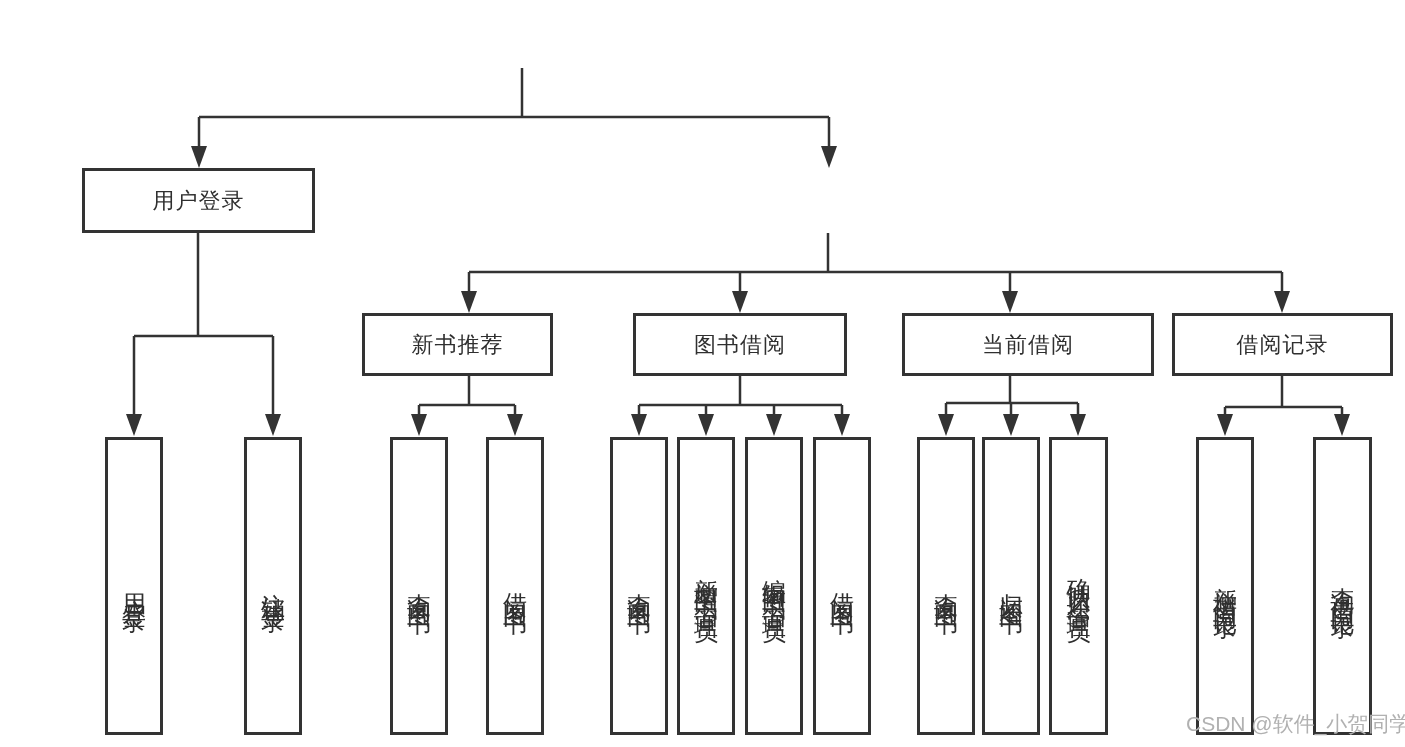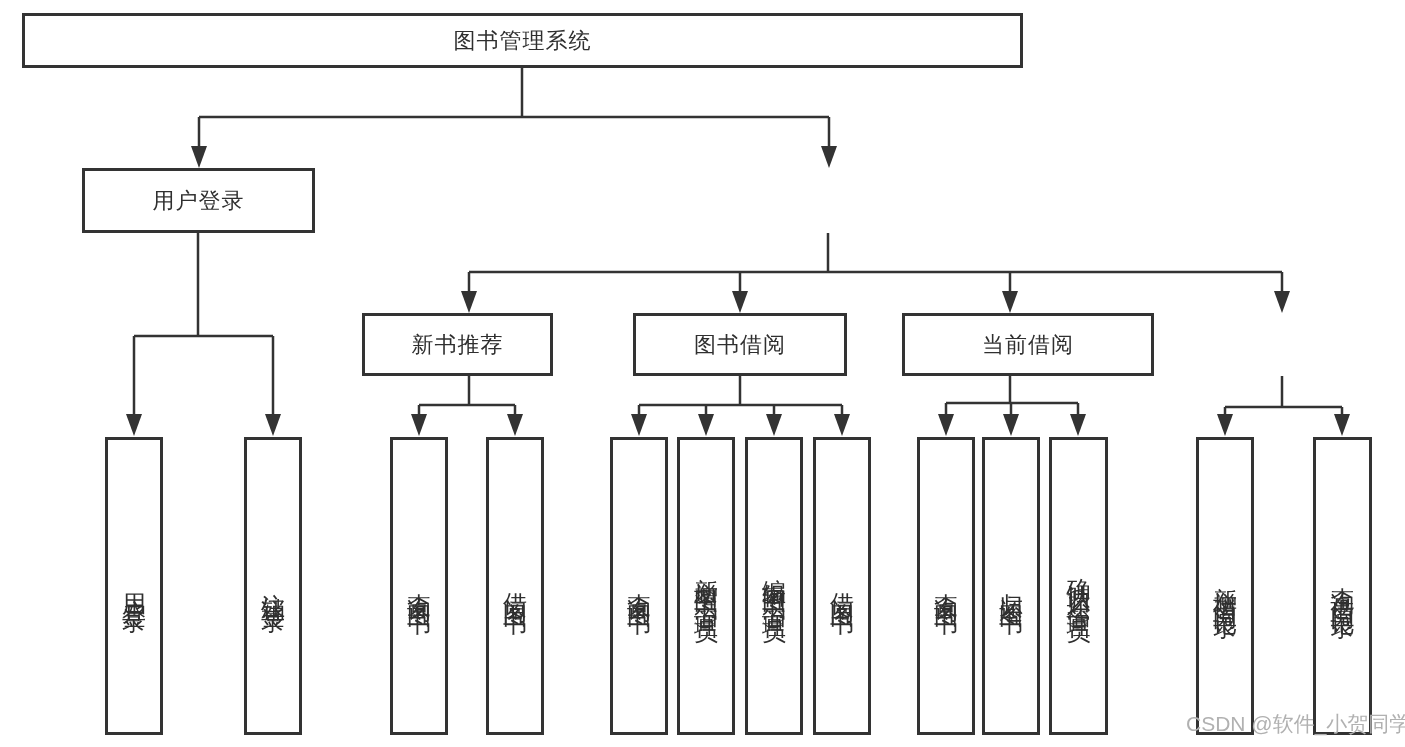--- a/index.html
+++ b/index.html
@@ -115,27 +115,27 @@
       <polygon points="774,436 766,414 782,414"></polygon>
       <polygon points="842,436 834,414 850,414"></polygon>
       <polygon points="946,436 938,414 954,414"></polygon>
       <polygon points="1011,436 1003,414 1019,414"></polygon>
       <polygon points="1078,436 1070,414 1086,414"></polygon>
       <polygon points="1225,436 1217,414 1233,414"></polygon>
       <polygon points="1342,436 1334,414 1350,414"></polygon>
     </g>
   </svg>
 
-  <div class="node h-label" style="left:22px; top:13px; width:1001px; height:55px;">图书管理系统</div>
 
   <div class="node h-label" style="left:82px; top:168px; width:233px; height:65px;">用户登录</div>
 
   <div class="node h-label" style="left:362px; top:313px; width:191px; height:63px;">新书推荐</div>
   <div class="node h-label" style="left:633px; top:313px; width:214px; height:63px;">图书借阅</div>
   <div class="node h-label" style="left:902px; top:313px; width:252px; height:63px;">当前借阅</div>
+  <div class="node h-label" style="left:1172px; top:313px; width:221px; height:63px;">借阅记录</div>
 
   <div class="node leaf" style="left:105px; top:437px; width:58px; height:298px;">用户登录</div>
   <div class="node leaf" style="left:244px; top:437px; width:58px; height:298px;">注销登录</div>
 
   <div class="node leaf" style="left:390px; top:437px; width:58px; height:298px;">查询图书</div>
   <div class="node leaf" style="left:486px; top:437px; width:58px; height:298px;">借阅图书</div>
 
   <div class="node leaf" style="left:610px; top:437px; width:58px; height:298px;">查询图书</div>
   <div class="node leaf" style="left:677px; top:437px; width:58px; height:298px;">新增图书（管理员）</div>
   <div class="node leaf" style="left:745px; top:437px; width:58px; height:298px;">编辑图书（管理员）</div>

